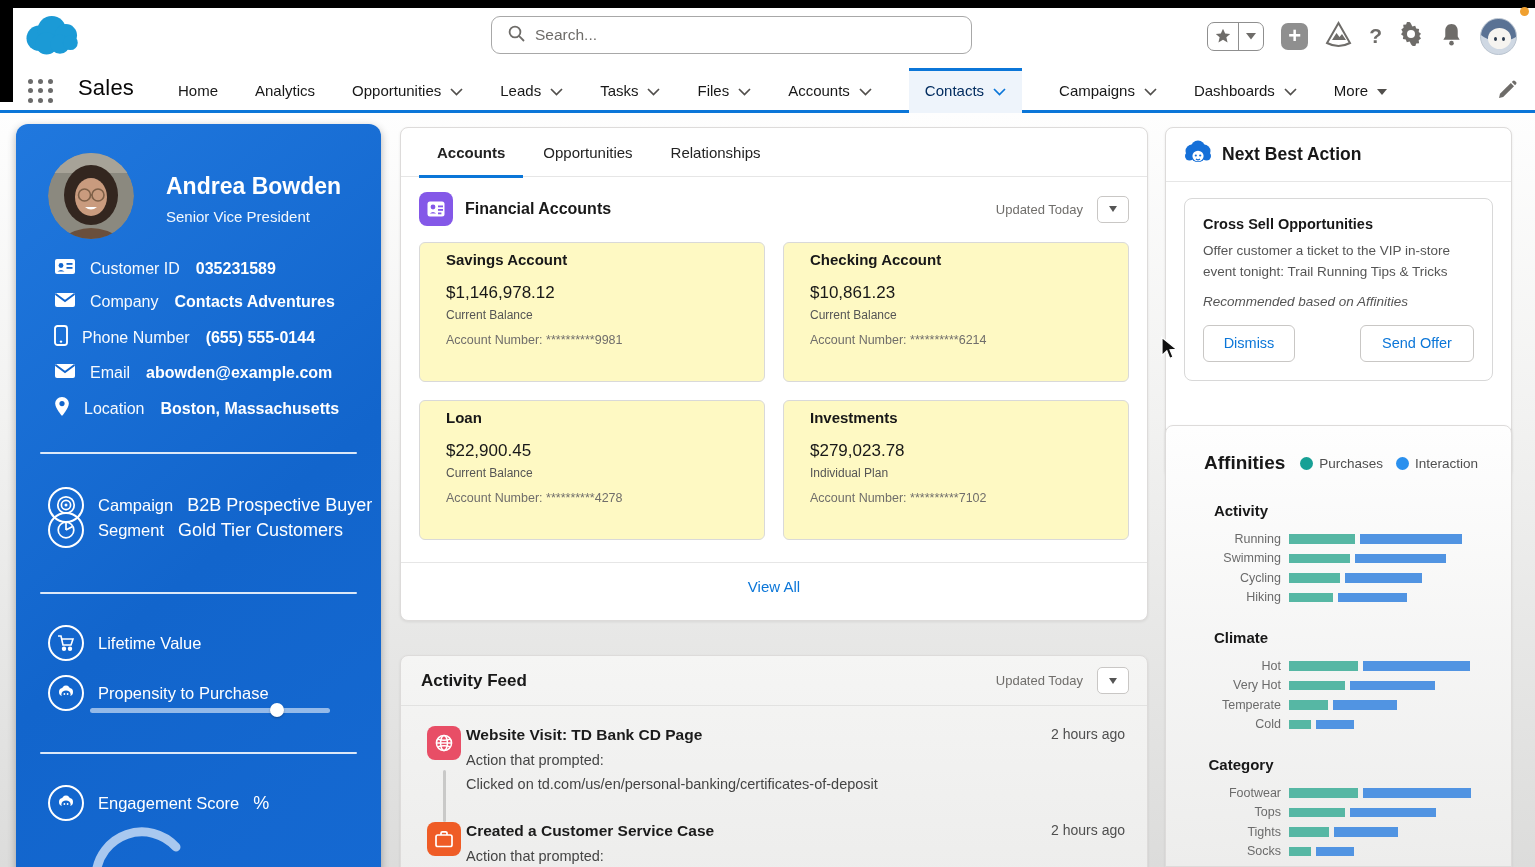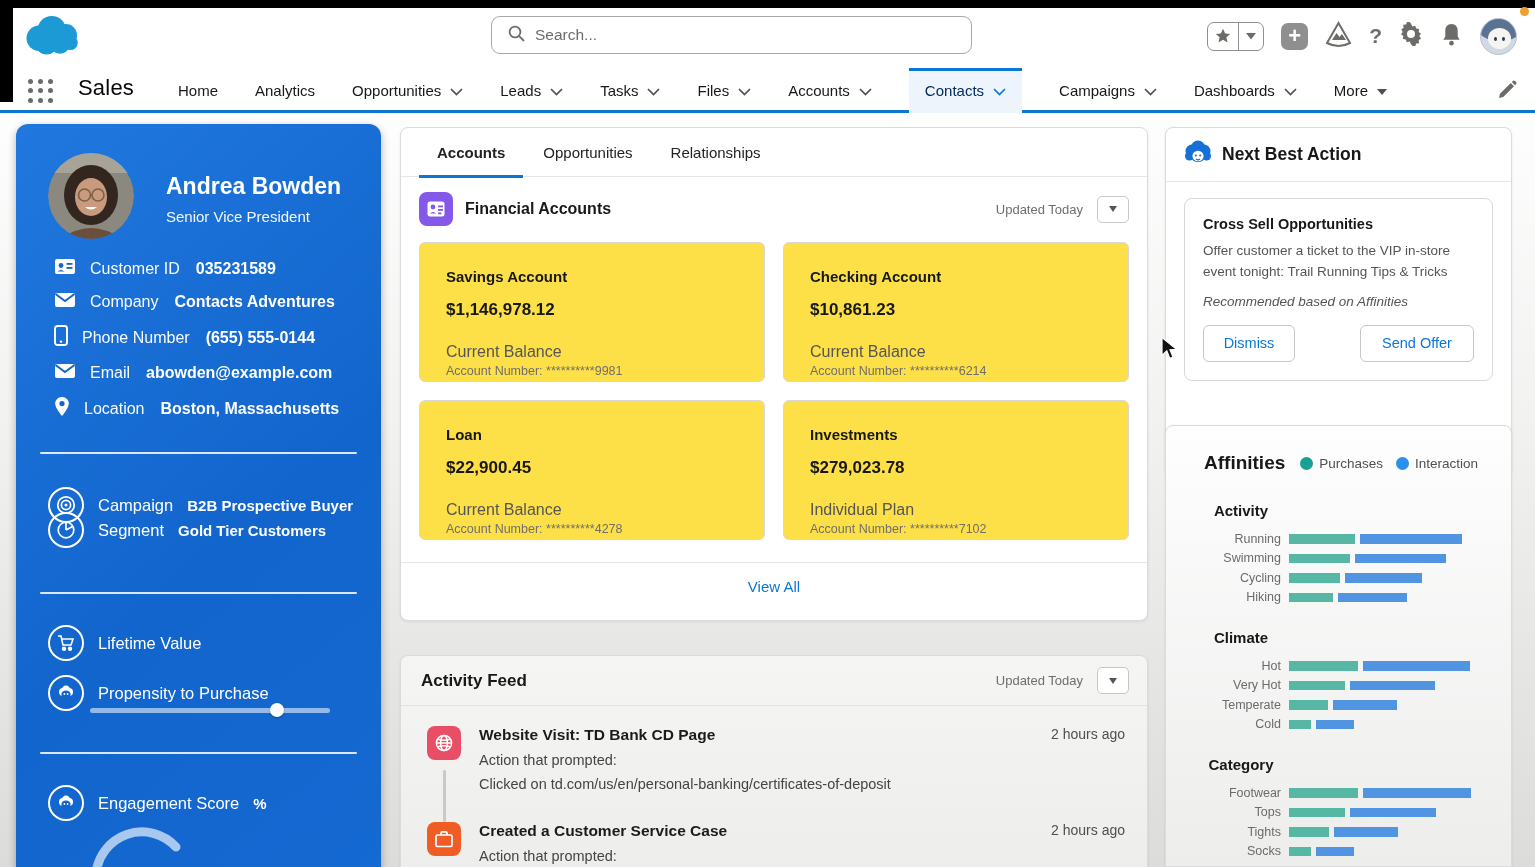--- a/index.html
+++ b/index.html
@@ -50,54 +50,54 @@
   .p-name { position:absolute; left:150px; top:49px; font-size:23px; font-weight:700; }
   .p-title { position:absolute; left:150px; top:84px; font-size:15px; color:rgba(255,255,255,.95); }
   .p-fields { position:absolute; left:38px; top:134px; display:flex; flex-direction:column; gap:13px; }
   .p-row { display:flex; align-items:center; gap:14px; min-height:20px; }
   .p-row .lab { font-size:16px; color:rgba(255,255,255,.97); }
   .p-row .val { font-size:16px; font-weight:700; margin-left:2px; }
   .p-div { position:absolute; left:24px; width:317px; height:2px; background:rgba(255,255,255,.85); border-radius:1px; }
   .circ-ic { width:36px; height:36px; border-radius:50%; border:2px solid #fff; display:flex; align-items:center; justify-content:center; flex:none; }
   .p-big-row { position:absolute; left:32px; display:flex; align-items:center; gap:14px; }
   .p-big-row .lab { font-size:16.5px; }
-  .p-big-row .val { font-size:15px; font-weight:700; }
+  .p-big-row .val { font-size:18px; font-weight:400; }
   .slider { position:absolute; left:74px; width:240px; height:5px; border-radius:3px; background:rgba(255,255,255,.55); }
   .slider .thumb { position:absolute; top:-5px; width:14px; height:14px; margin-left:-7px; border-radius:50%; background:#fff; box-shadow:0 1px 2px rgba(0,0,0,.3); }
   .gauge { position:absolute; left:72px; top:689px; }
 
   
   .card { position:absolute; background:#fff; border:1px solid #dddbda; border-radius:8px; box-shadow:0 1px 3px rgba(0,0,0,.08); }
 
   
   .acct-card { left:400px; top:127px; width:748px; height:494px; }
   .tabs { height:49px; border-bottom:1px solid #e6e6e6; display:flex; align-items:center; gap:34px; padding-left:34px; }
   .tab { position:relative; height:49px; display:flex; align-items:center; font-size:15px; color:#232323; cursor:pointer; padding:0 2px; }
   .tab.active { font-weight:700; }
   .tab.active::after { content:""; position:absolute; left:-16px; right:-16px; bottom:-1px; height:3px; background:#0b76d8; }
   .fa-header { display:flex; align-items:center; padding:15px 18px 12px 18px; }
   .fa-icon { width:34px; height:34px; border-radius:8px; background:#8458e8; display:flex; align-items:center; justify-content:center; }
   .fa-title { font-size:16px; font-weight:700; color:#181818; margin-left:12px; }
   .upd { margin-left:auto; font-size:13px; color:#706e6b; }
   .dd-btn { margin-left:14px; width:32px; height:27px; border:1px solid #c9c7c5; border-radius:5px; background:#fff; display:flex; align-items:center; justify-content:center; cursor:pointer; }
   .dd-btn .tri2 { width:0; height:0; border-left:4.5px solid transparent; border-right:4.5px solid transparent; border-top:6px solid #555; }
   .fa-grid { display:grid; grid-template-columns:1fr 1fr; gap:18px 18px; padding:4px 18px 0 18px; }
-  .fa-cell { border:1px solid #d9d9d9; border-radius:6px; height:140px; padding:25px 26px; background:#fde047; }
+  .fa-cell { border:1px solid #d9d9d9; border-radius:6px; height:140px; padding:8px 26px; background:#fef9c3; }
   .fa-cell .nm { font-size:15px; font-weight:700; color:#181818; }
-  .fa-cell .amt { font-size:17px; font-weight:700; color:#181818; margin-top:15px; }
-  .fa-cell .sub { font-size:16px; color:#555; margin-top:23px; }
-  .fa-cell .acct { font-size:12.5px; color:#706e6b; margin-top:3px; }
+  .fa-cell .amt { font-size:17px; font-weight:400; color:#181818; margin-top:15px; }
+  .fa-cell .sub { font-size:12px; color:#555; margin-top:5px; }
+  .fa-cell .acct { font-size:12.5px; color:#706e6b; margin-top:11px; }
   .view-all-row { margin-top:22px; border-top:1px solid #e6e6e6; height:47px; display:flex; align-items:center; justify-content:center; }
   .view-all { color:#0b76d8; font-size:15px; cursor:pointer; }
 
   .feed-card { left:400px; top:655px; width:748px; height:250px; background:linear-gradient(180deg,#f5f5f4,#ececeb); border-radius:8px 8px 0 0; }
   .feed-header { height:50px; display:flex; align-items:center; padding:0 18px 0 20px; border-bottom:1px solid #e2e2e1; }
   .feed-title { font-size:17px; font-weight:700; color:#181818; }
   .feed-items { padding:20px 22px 0 26px; position:relative; }
-  .feed-item { display:flex; gap:18px; margin-bottom:30px; position:relative; }
+  .feed-item { display:flex; gap:5px; margin-bottom:30px; position:relative; }
   .feed-ic { width:34px; height:34px; border-radius:8px; flex:none; display:flex; align-items:center; justify-content:center; }
   .feed-ic.globe { background:#e84e66; }
   .feed-ic.case { background:#ef5c26; }
   .feed-body { flex:1; }
   .feed-item .t-row { display:flex; }
   .feed-item .ttl { font-size:15.5px; font-weight:700; color:#1b1b1b; }
   .feed-item .time { margin-left:auto; font-size:14px; color:#4f4f4f; }
   .feed-item .ln { font-size:14.5px; color:#444; margin-top:8px; }
   .connector { position:absolute; left:16px; top:44px; width:3px; height:52px; background:#c9c9c8; border-radius:2px; }
 

